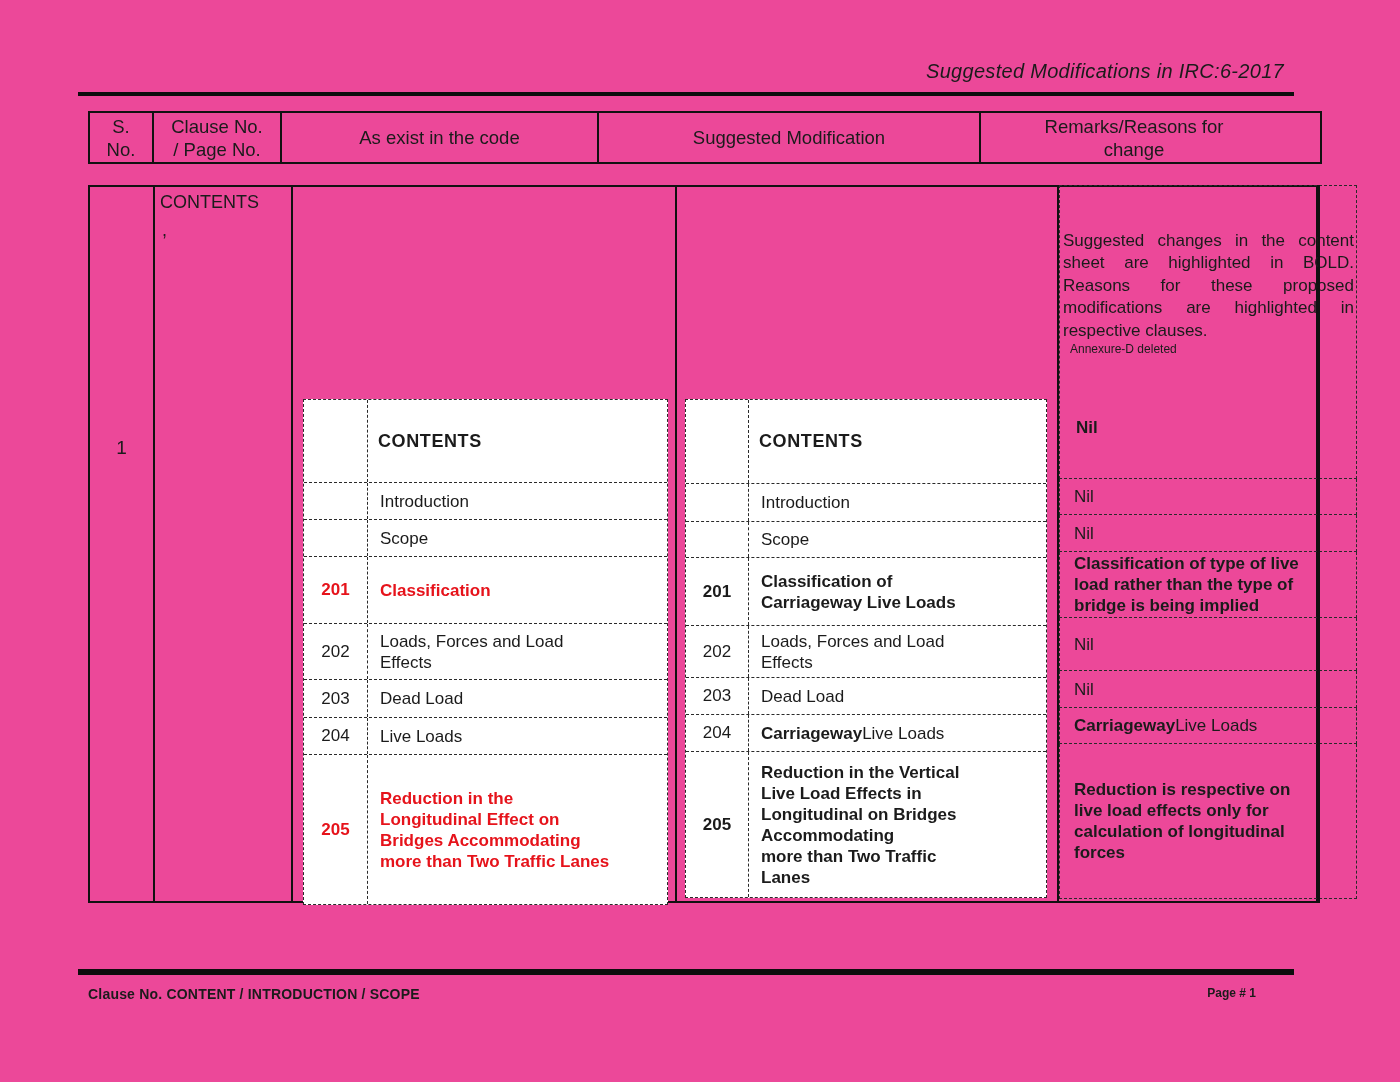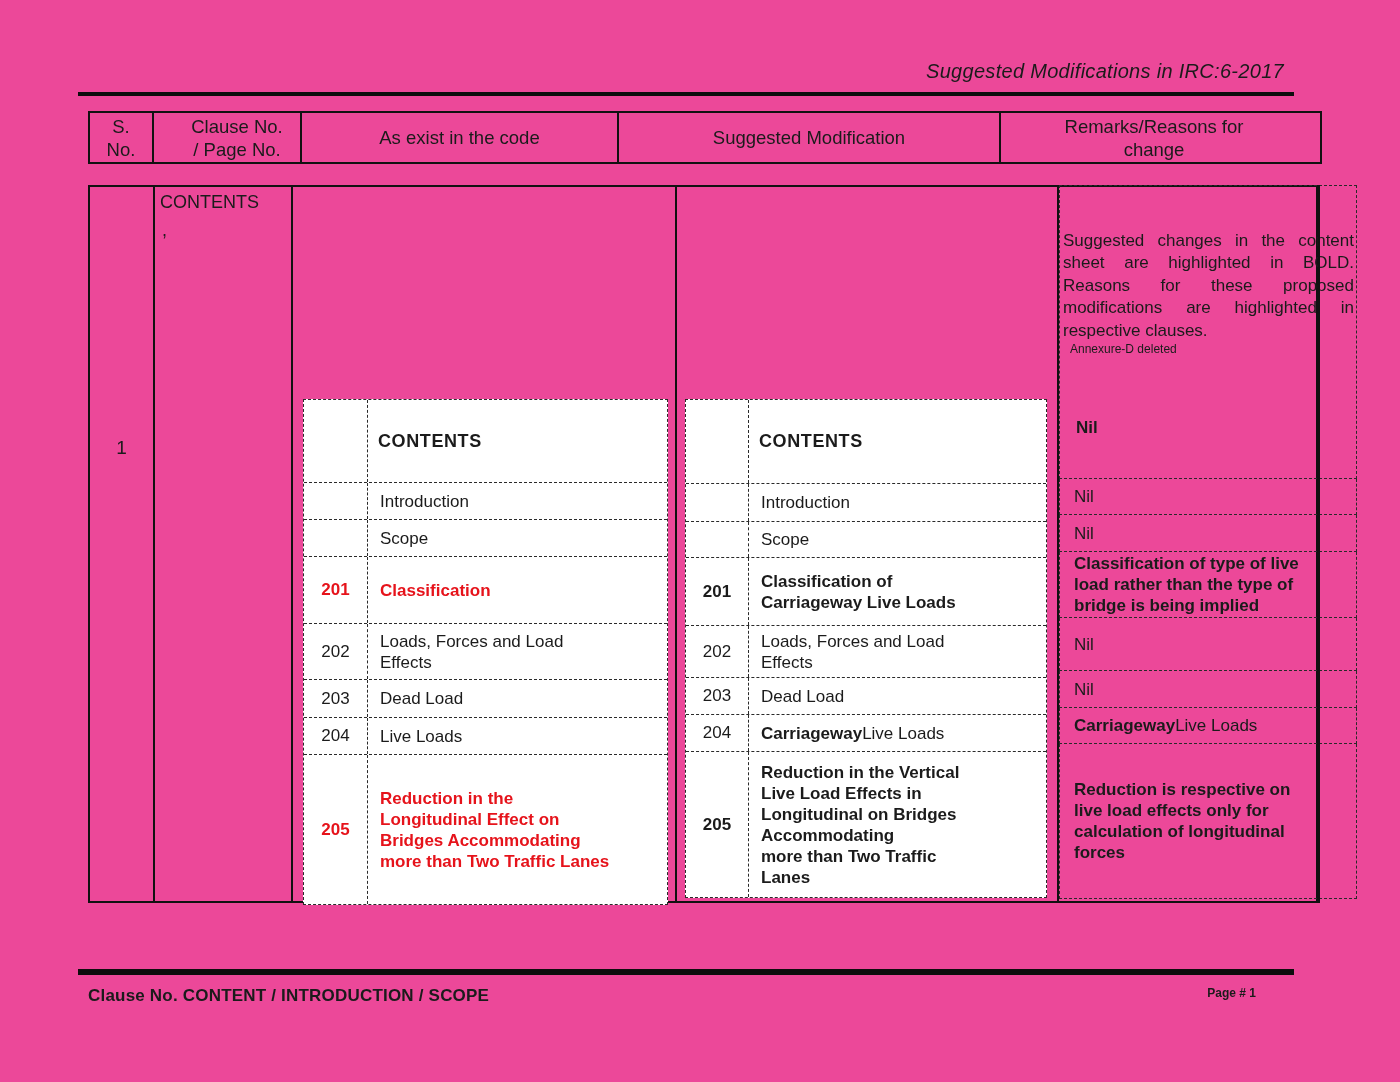--- a/index.html
+++ b/index.html
@@ -25,21 +25,21 @@
   .main-header{
     left:88px;top:111px;width:1230px;height:49px;
     display:flex;border:2px solid #111;box-sizing:content-box;
   }
   .mh-cell{
     display:flex;align-items:center;justify-content:center;
     text-align:center;font-size:18.5px;line-height:23px;
     border-right:2px solid #111;box-sizing:border-box;
   }
   .mh-cell:last-child{border-right:none;}
-  .mh-1{width:64px;}.mh-2{width:128px;margin-left:20px;}.mh-3{width:317px;}.mh-4{width:382px;}.mh-5{width:306px;}
+  .mh-1{width:64px;}.mh-2{width:128px;}.mh-3{width:317px;}.mh-4{width:382px;}.mh-5{width:306px;}
 
   
   .body-row{
     left:88px;top:185px;width:1230px;height:718px;
     border:2px solid #111;box-sizing:border-box;
   }
   .vline{position:absolute;top:0;bottom:0;width:2px;background:#111;}
   .v1{left:63px;}.v2{left:201px;}.v3{left:585px;}.v4{left:967px;}
 
   .sno-cell{left:0;top:250px;width:63px;text-align:center;font-size:19px;}
@@ -73,21 +73,21 @@
     display:flex;align-items:center;padding-left:14px;padding-right:8px;
     font-size:17px;line-height:21px;
   }
   .remarks-para{
     position:absolute;left:3px;top:44px;width:291px;
     font-size:17px;line-height:22.4px;text-align:justify;
   }
   .remarks-annex{position:absolute;left:10px;top:156px;font-size:12px;}
   .remarks-nil{position:absolute;left:16px;top:232px;font-size:17px;font-weight:bold;}
 
-  .footer-left{left:88px;top:986px;font-size:17px;font-weight:600;letter-spacing:0.2px;}
+  .footer-left{left:88px;top:986px;font-size:14px;font-weight:600;letter-spacing:0.2px;}
   .footer-right{right:144px;top:986px;font-size:12px;font-weight:600;}
 </style>
 </head>
 <body>
 
 <div class="page">
 
   <div class="abs doc-title">Suggested Modifications in IRC:6-2017</div>
   <div class="abs rule top-rule"></div>
 

